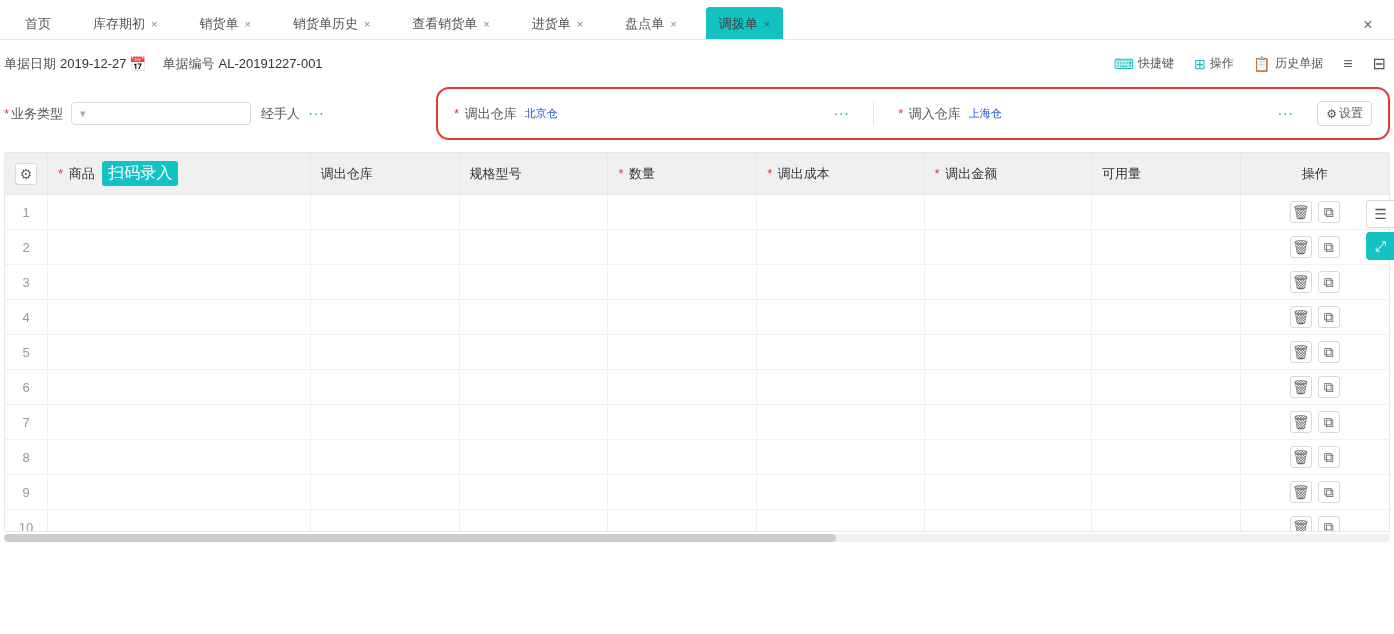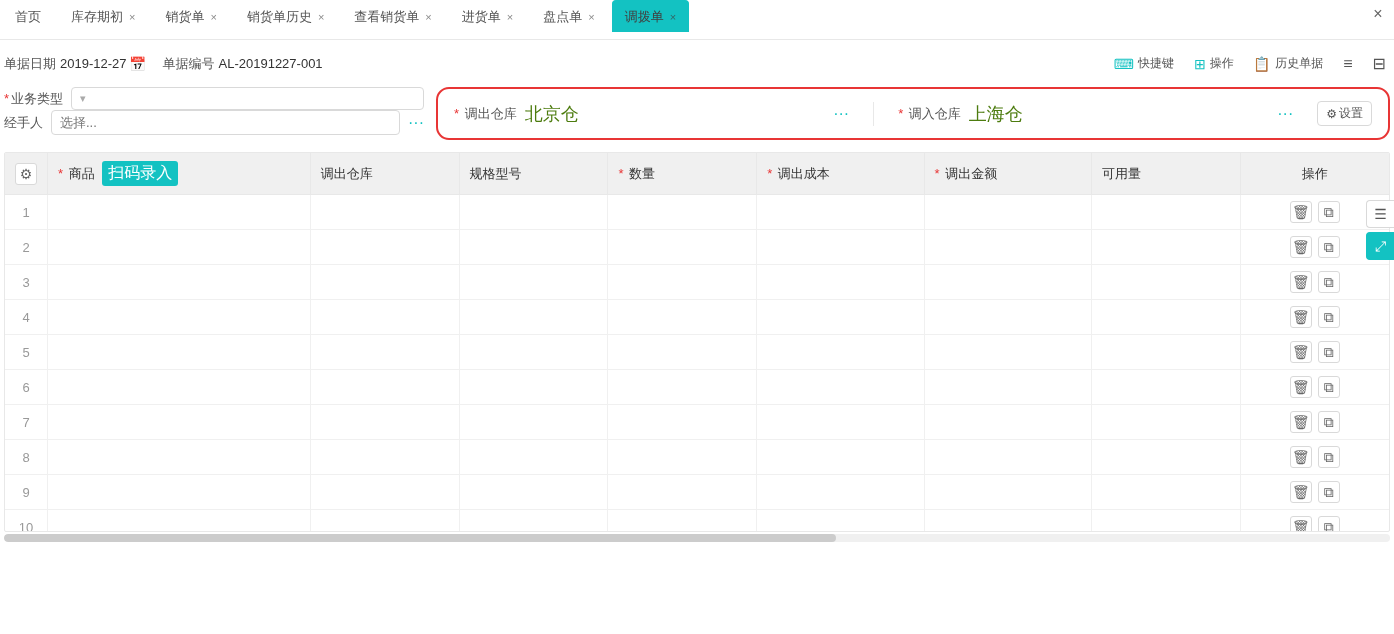--- a/index.html
+++ b/index.html
@@ -1,22 +1,22 @@
 <!DOCTYPE html>
 <html><head>
   <meta charset="utf-8">
   <style>
     * { box-sizing: border-box; margin: 0; padding: 0; }
     body { font-family: "Microsoft YaHei", "PingFang SC", sans-serif; font-size: 13px; background: #fff; color: #333; overflow: hidden; }
 
     
     .tab-bar {
-      display: flex; align-items: flex-start; height: 40px;
+      display: flex; align-items: flex-end; height: 40px;
       border-bottom: 1px solid #e8e8e8; background: #fff;
-      padding: 0 2px; gap: 4px;
+      padding: 0 12px; gap: 16px;
     }
     .tab-item {
       display: flex; align-items: center; gap: 4px;
       padding: 0 12px; height: 32px; cursor: pointer;
       border-radius: 4px 4px 0 0; font-size: 13px; color: #555;
       border: 1px solid transparent; border-bottom: none;
       white-space: nowrap;
     }
     .tab-item.active {
       background: #13c2c2; color: #404040;
@@ -62,21 +62,21 @@
       background: #fff; border: 1px solid #d9d9d9;
       border-radius: 4px; padding: 3px 8px; cursor: pointer;
       color: #555; font-size: 12px;
     }
 
     
     .form-section {
       display: flex; gap: 12px; margin-bottom: 12px; flex-wrap: wrap;
     }
     .form-left {
-      flex: 0 0 420px; display: flex; flex-direction: column; 
+      flex: 0 0 420px; display: flex; flex-direction: row; gap: 10px;
     }
     .form-right {
       flex: 1;
       border: 2px solid #e83535;
       border-radius: 13px;
       padding: 12px 16px;
       display: flex; align-items: center; gap: 24px; justify-content: space-between;
     }
     .form-row { display: flex; align-items: center; gap: 8px; }
     .form-label { color: #555; white-space: nowrap; }
@@ -91,21 +91,21 @@
     .form-select .select-arrow { color: #aaa; font-size: 11px; }
     .form-input {
       flex: 1; border: none; border-bottom: 1px solid transparent;
       padding: 4px 0; font-size: 13px; color: #333; outline: none;
       cursor: pointer;
     }
     .warehouse-item {
       display: flex; align-items: center; gap: 8px; flex: 1;
     }
     .warehouse-value {
-      color: #4d7c0f; font-size: 18px; font-weight: 500; flex: 1;
+      color: #1d4ed8; font-size: 11px; font-weight: 500; flex: 1;
     }
     .more-btn {
       color: #13c2c2; cursor: pointer; font-size: 16px; line-height: 1;
     }
     .divider-v {
       width: 1px; height: 24px; background: #e8e8e8; flex-shrink: 0;
     }
 
     
     .table-wrapper { overflow: auto; border: 1px solid #e8e8e8; border-radius: 2px; }
@@ -253,21 +253,20 @@
       <div class="form-row">
         <span class="form-label">
           <span class="required">*</span><span>业务类型</span>
         </span>
         <div class="form-select">
           <span class="select-arrow">▾</span>
         </div>
       </div>
       <div class="form-row">
         <span class="form-label">经手人</span>
-        <input class="form-input" type="text" style="border: 1px solid rgb(217, 217, 217); border-radius: 4px; padding: 4px 8px; flex: 1 1 0%; min-width: 160px;" placeholder="选择...">
         <span class="more-btn">···</span>
       </div>
     </div>
 
     <div class="form-right">
       <div class="warehouse-item">
         <span class="form-label">
           <span class="required">*</span>
           <span>调出仓库</span>
         </span>

